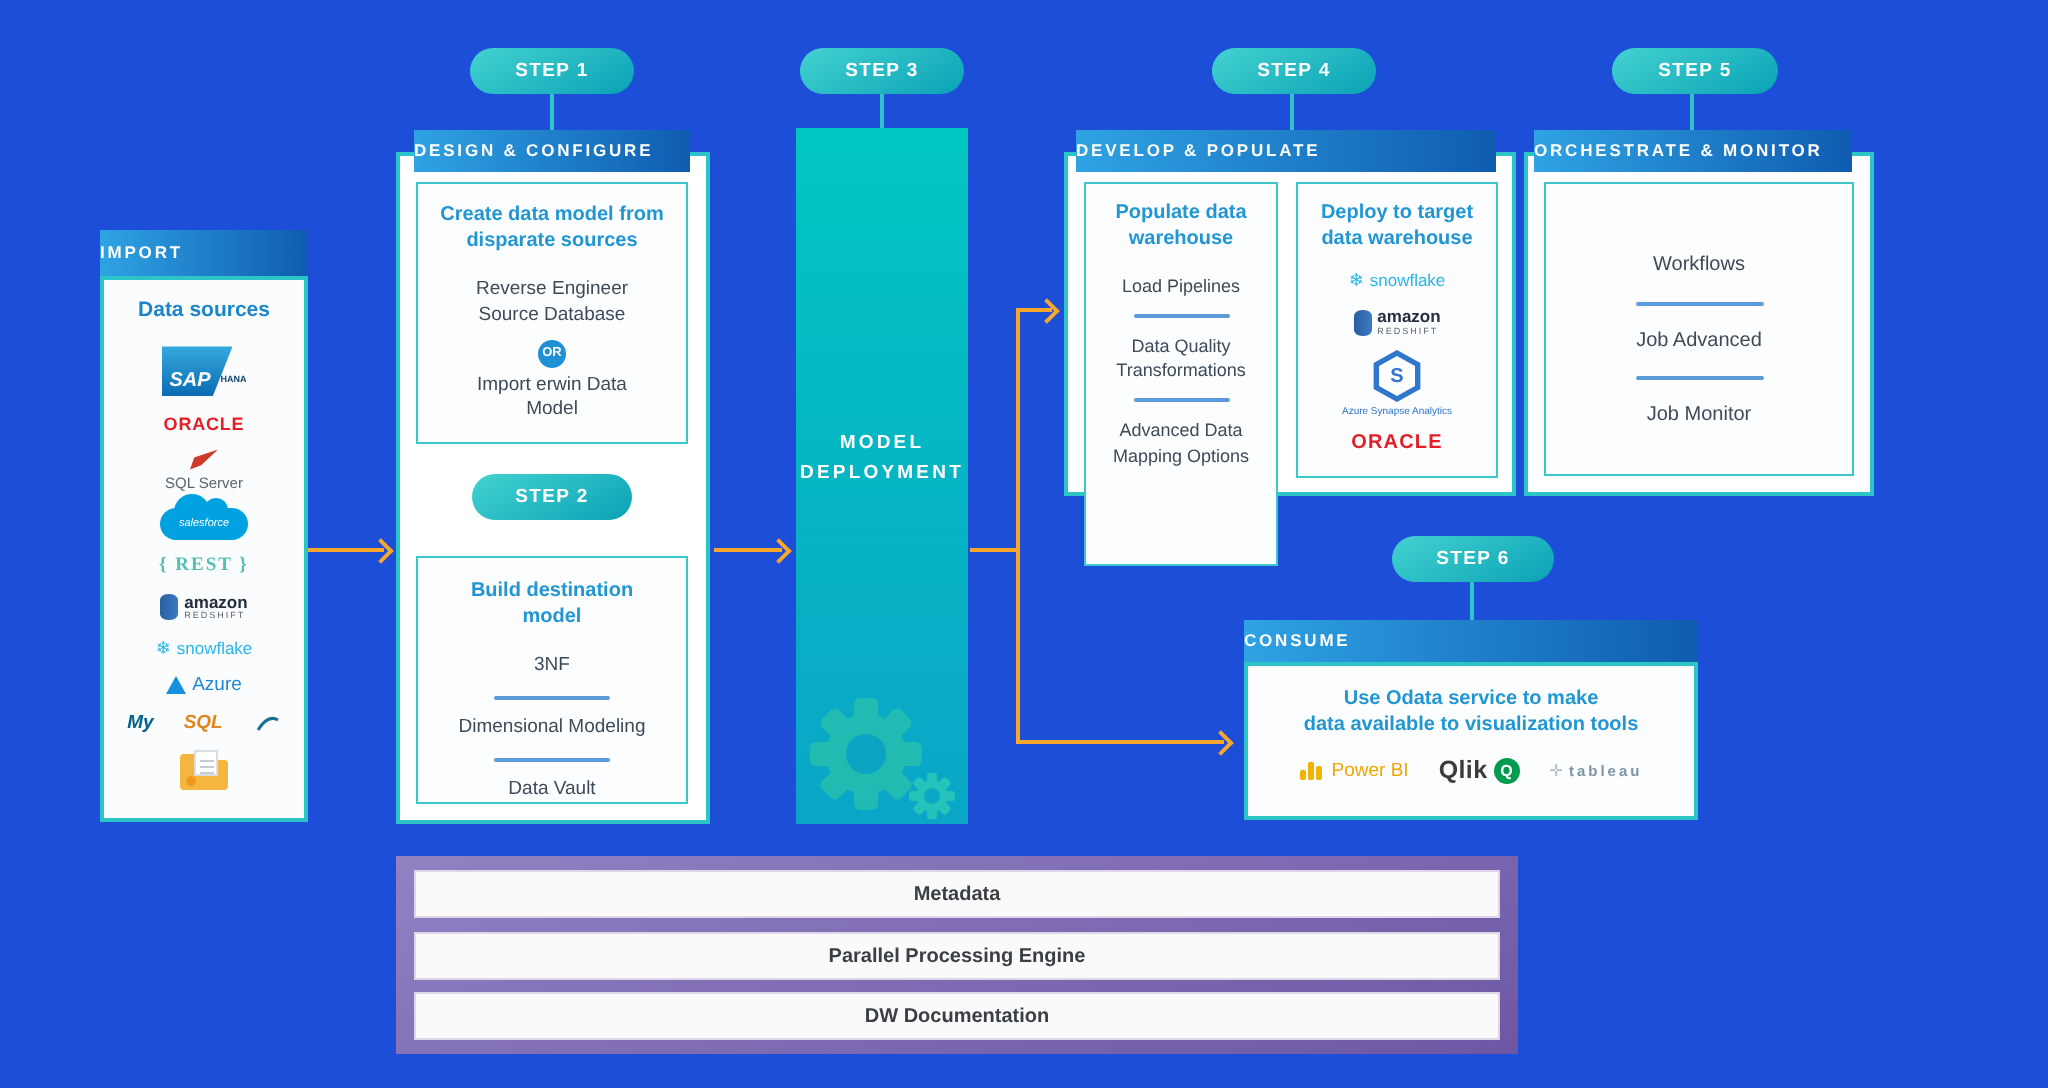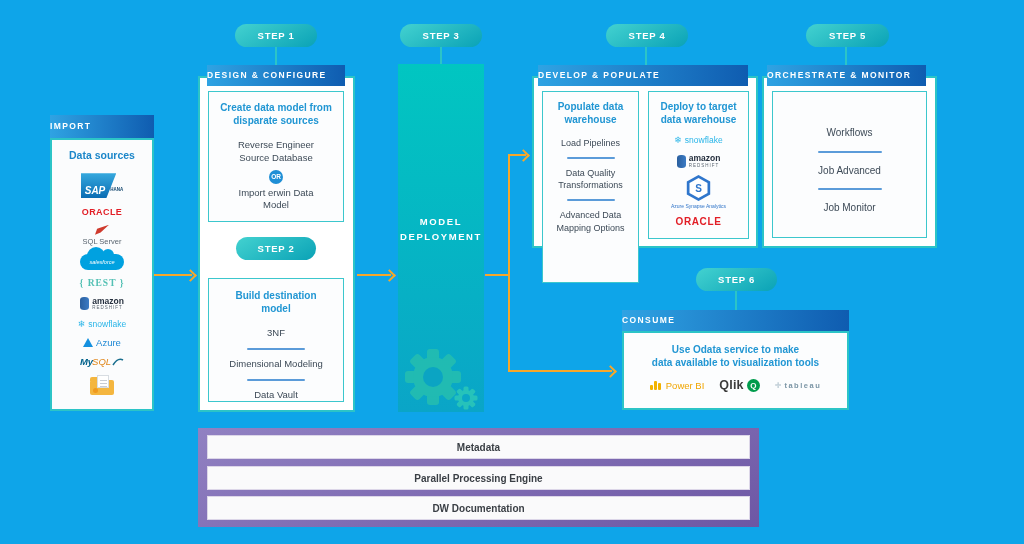--- a/index.html
+++ b/index.html
@@ -1,16 +1,16 @@
 <!DOCTYPE html>
 <html><head>
 <meta charset="utf-8">
 <style>
   html,body{margin:0;padding:0;background:#fff}
-  #canvas{position:relative;width:1024px;height:544px;background:#0ea5e9;font-family:"Liberation Sans",sans-serif;overflow:hidden}
+  #canvas{position:relative;width:1024px;height:544px;background:#1d4ed8;font-family:"Liberation Sans",sans-serif;overflow:hidden}
   .hdr{position:absolute;background:linear-gradient(90deg,#2fa3e3,#0f5cb0);color:#fff;font-weight:700;font-size:8.5px;letter-spacing:1.4px;z-index:4;white-space:nowrap}
   .pill{position:absolute;background:linear-gradient(150deg,#43d2d0,#0aa2b6);color:#fff;font-weight:700;font-size:9.5px;letter-spacing:.7px;text-align:center;border-radius:12px;z-index:4}
   .obox{position:absolute;border:2px solid #2cc4c7;background:#fff;box-sizing:border-box;z-index:1}
   .ibox{position:absolute;border:1.5px solid #3cc7cd;background:#fcfdfe;box-sizing:border-box;z-index:2;text-align:center}
   .vline{position:absolute;width:2px;background:#2cc4c7;z-index:0}
   .oline{position:absolute;background:#f7a72a;z-index:0}
   .chev{position:absolute;width:7px;height:7px;border-top:2.4px solid #f7a72a;border-right:2.4px solid #f7a72a;transform:rotate(45deg);z-index:0}
   .blue-title{color:#2196d3;font-weight:700;font-size:10px;line-height:1.3}
   .btxt{color:#3d4a57;font-size:9.5px;line-height:1.35}
   .divider{height:2px;background:#5b9bd9;border-radius:2px;margin:0 auto}
@@ -32,21 +32,21 @@
   .rest-text{color:#53c0b4;font-family:"Liberation Serif",serif;font-weight:700;font-size:9.5px;letter-spacing:1px}
   .db-icon{display:block;width:9px;height:13px;background:linear-gradient(90deg,#2a5f9e,#3b7bc4);border-radius:4px/3px}
   .rs-words{display:flex;flex-direction:column;align-items:flex-start;line-height:1}
   .rs-words b{font-size:8.5px;color:#252f3e}
   .rs-words i{font-style:normal;font-size:4.5px;letter-spacing:1px;color:#5a6570;margin-top:1px}
   .snow-glyph{color:#29b5e8;font-size:9px}
   .snow-label{color:#29b5e8;font-size:8.5px}
   .azure-tri{display:block;width:0;height:0;border-left:5px solid transparent;border-right:5px solid transparent;border-bottom:9px solid #1490df}
   .azure-label{color:#1e88d4;font-size:9.5px}
   .my{color:#00618a;font-weight:700;font-style:italic;font-size:9.5px}
-  .mysql{color:#e0861a;font-weight:400;font-style:italic;font-size:9.5px;margin-left:-1px}
+  .mysql{color:#e0861a;font-weight:700;font-style:italic;font-size:9.5px;margin-left:-1px}
   .folder{position:relative;width:24px;height:15px;background:#f4b63f;border-radius:2px;margin-top:4px}
   .folder::before{content:"";position:absolute;top:-3px;left:0;width:10px;height:4px;background:#f4b63f;border-radius:2px 2px 0 0}
   .folder::after{content:"";position:absolute;left:3px;bottom:2px;width:5px;height:5px;border-radius:50%;background:#ef9a1f}
   .doc{position:absolute;left:7px;top:-5px;width:12px;height:13px;background:#fff;border:1px solid #d8dde2;box-sizing:border-box;background-image:repeating-linear-gradient(to bottom,transparent 0 2px,#c7ccd4 2px 3px);background-size:7px 9px;background-position:2px 2px;background-repeat:no-repeat}
   
   .model{position:absolute;left:398px;top:64px;width:86px;height:348px;background:linear-gradient(180deg,#01c6c1,#0aa5c7);z-index:2}
   .model-label{position:absolute;top:150px;left:0;right:0;text-align:center;color:#fff;font-weight:700;font-size:9.5px;letter-spacing:1.6px;line-height:1.6}
   
   .hex{width:26px;height:26px;background:#2f76cc;clip-path:polygon(50% 0,95% 25%,95% 75%,50% 100%,5% 75%,5% 25%);display:flex;align-items:center;justify-content:center;margin:7px auto 0}
   .hex-in{width:20px;height:20px;background:#fff;clip-path:polygon(50% 0,95% 25%,95% 75%,50% 100%,5% 75%,5% 25%);display:flex;align-items:center;justify-content:center;color:#2f76cc;font-weight:800;font-size:10px}
@@ -121,21 +121,21 @@
         </span>
       </div>
       <div class="lrow">
         <span class="snow-glyph">❄</span>
         <span class="snow-label">snowflake</span>
       </div>
       <div class="lrow">
         <span class="azure-tri"></span>
         <span class="azure-label">Azure</span>
       </div>
-      <div class="lrow" style="gap:0">
+      <div class="lrow" style="gap:16px">
         <span class="my">My</span>
         <span class="mysql">SQL</span>
         <svg width="12" height="9" style="margin-left:1px">
             <path d="M1 8 Q6 0 11 3" stroke="#1a6e8e" fill="none" stroke-width="1.5"></path>
           </svg>
       </div>
       <div class="lrow">
         <span class="folder">
             <span class="doc"></span>
           </span>

